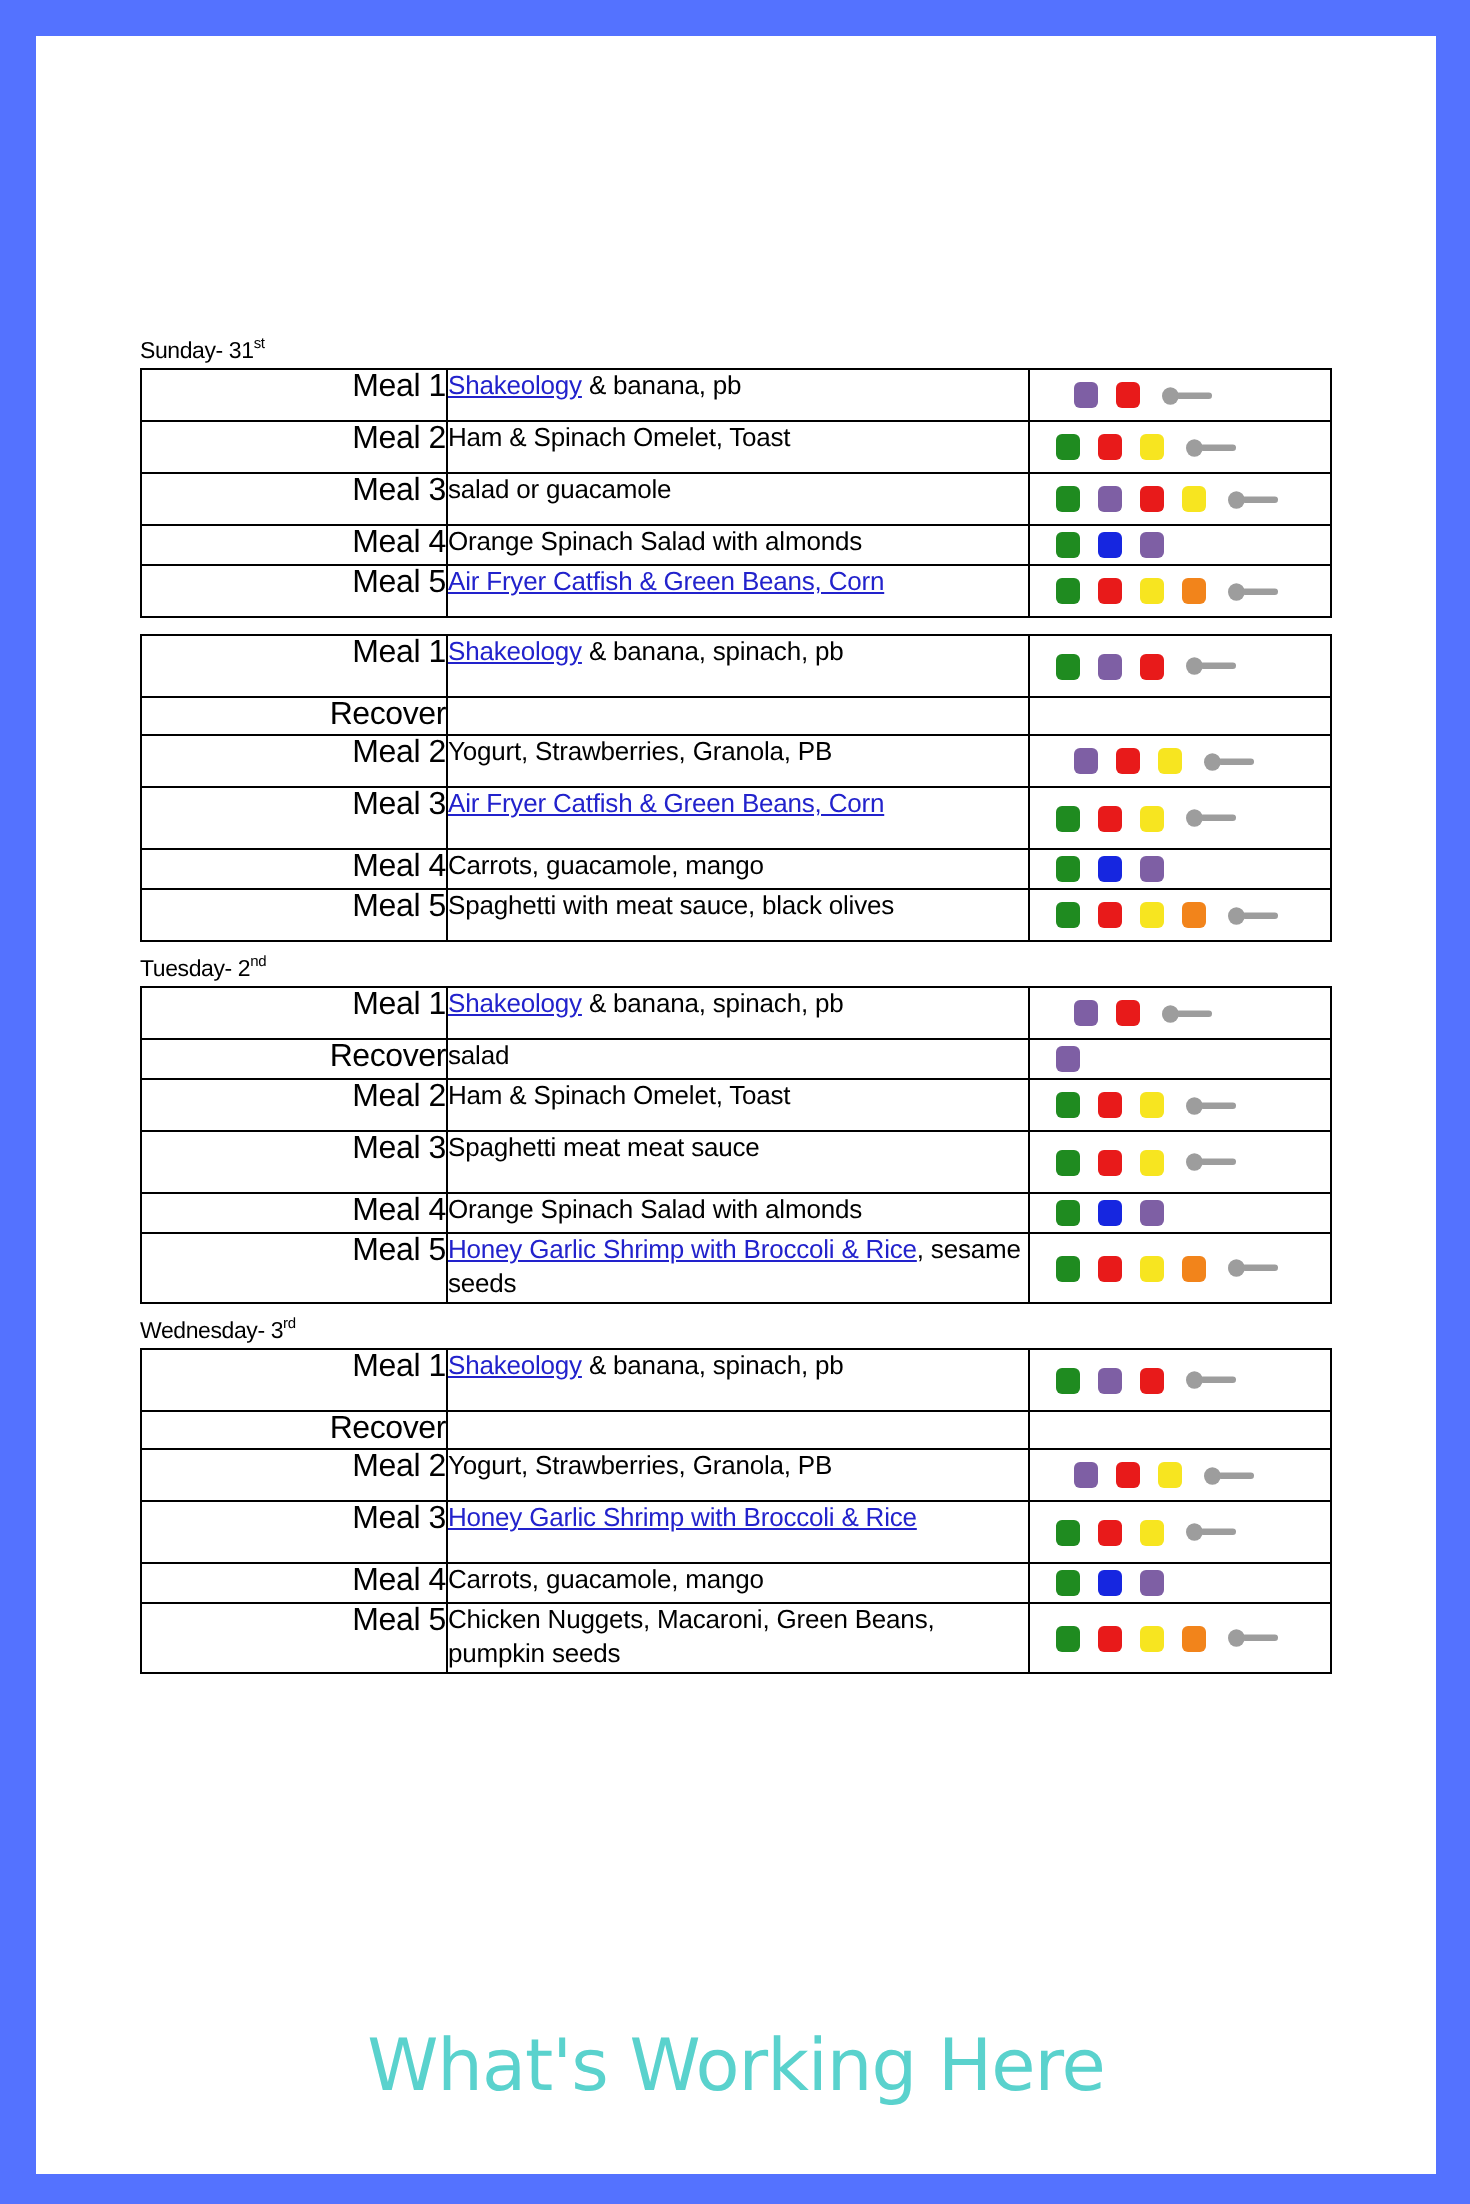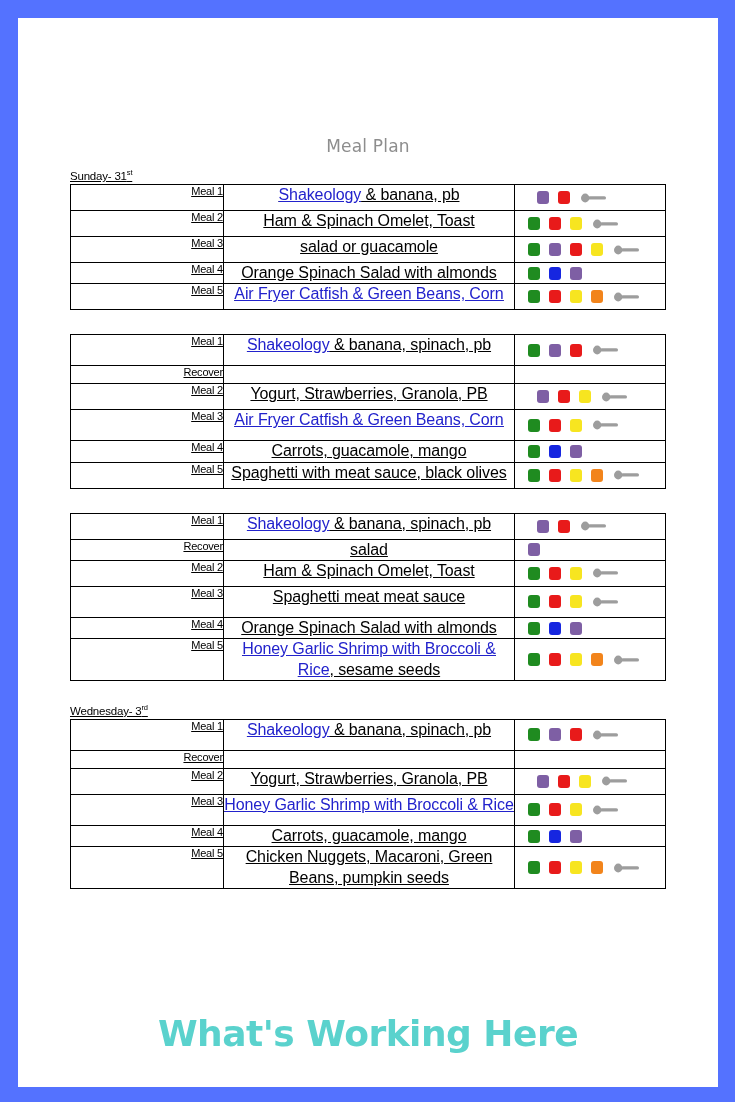--- a/index.html
+++ b/index.html
@@ -47,21 +47,21 @@
   }
 
   
   #content {
     position: absolute;
     left: 35px;
     top: 152px;
     width: 630px;
   }
 
-  .day-block { margin-bottom: 24px; text-decoration: underline; }
+  .day-block { margin-bottom: 8px; }
 
   .day-label {
     font-size: 11.5px;
     color: #000;
     font-family: "Liberation Sans", sans-serif;
     letter-spacing: -0.2px;
     padding-left: 17px;
     margin-bottom: 2px;
     white-space: nowrap;
   }
@@ -82,34 +82,33 @@
     padding: 0;
     vertical-align: top;
   }
 
   col.c-label { width: 153px; }
   col.c-meal  { width: 291px; }
   col.c-cont  { width: 151px; }
 
   td.label-cell {
     text-align: right;
-    font-size: 11px;
+    font-size: 16px;
     color: #000;
     padding: 1px 4px 2px 0;
     letter-spacing: -0.2px;
     white-space: nowrap;
   }
 
   td.meal-cell {
-    font-size: 16px;
+    font-size: 13px;
     color: #000;
     padding: 2px 4px 3px 5px;
     line-height: 1.27;
     letter-spacing: -0.1px;
-    text-align: center;
   }
   td.meal-cell .lnk {
     color: #2222cc;
     text-decoration: underline;
   }
 
   td.cont-cell {
     padding: 0;
   }
 
@@ -153,31 +152,30 @@
   
   #brand {
     position: absolute;
     left: 0;
     top: 995px;
     width: 700px;
     text-align: center;
     font-size: 36px;
     color: #5ad2cd;
     font-family: "DejaVu Sans", sans-serif;
-    font-weight: 700;
+    font-weight: 400;
     letter-spacing: -0.5px;
   }
 </style>
 </head>
 <body>
 
 <div id="page">
   <div id="sheet">
 
-    <div id="doc-title">Meal Plan</div>
 
     <div id="content">
         <div class="day-block">
           <div class="day-label">Sunday- 31<sup>st</sup></div>
           <table class="meal-table">
             <colgroup>
               <col class="c-label">
               <col class="c-meal">
               <col class="c-cont">
             </colgroup>
@@ -341,20 +339,21 @@
                       <ellipse cx="4.2" cy="5" rx="4.2" ry="4.4" fill="#9d9d9d"></ellipse>
                       <rect x="7" y="3.2" width="18" height="3.3" rx="1.6" fill="#9d9d9d"></rect>
                     </svg>
                   </div>
                 </td>
               </tr>
             </tbody>
           </table>
         </div>
         <div class="day-block">
+          <div class="day-label">Tuesday- 2<sup>nd</sup></div>
           <table class="meal-table">
             <colgroup>
               <col class="c-label">
               <col class="c-meal">
               <col class="c-cont">
             </colgroup>
             <tbody>
               <tr class="h-mid">
                 <td class="label-cell">Meal 1</td>
                 <td class="meal-cell"><span class="lnk">Shakeology</span><span> &amp; banana, spinach, pb</span></td>

